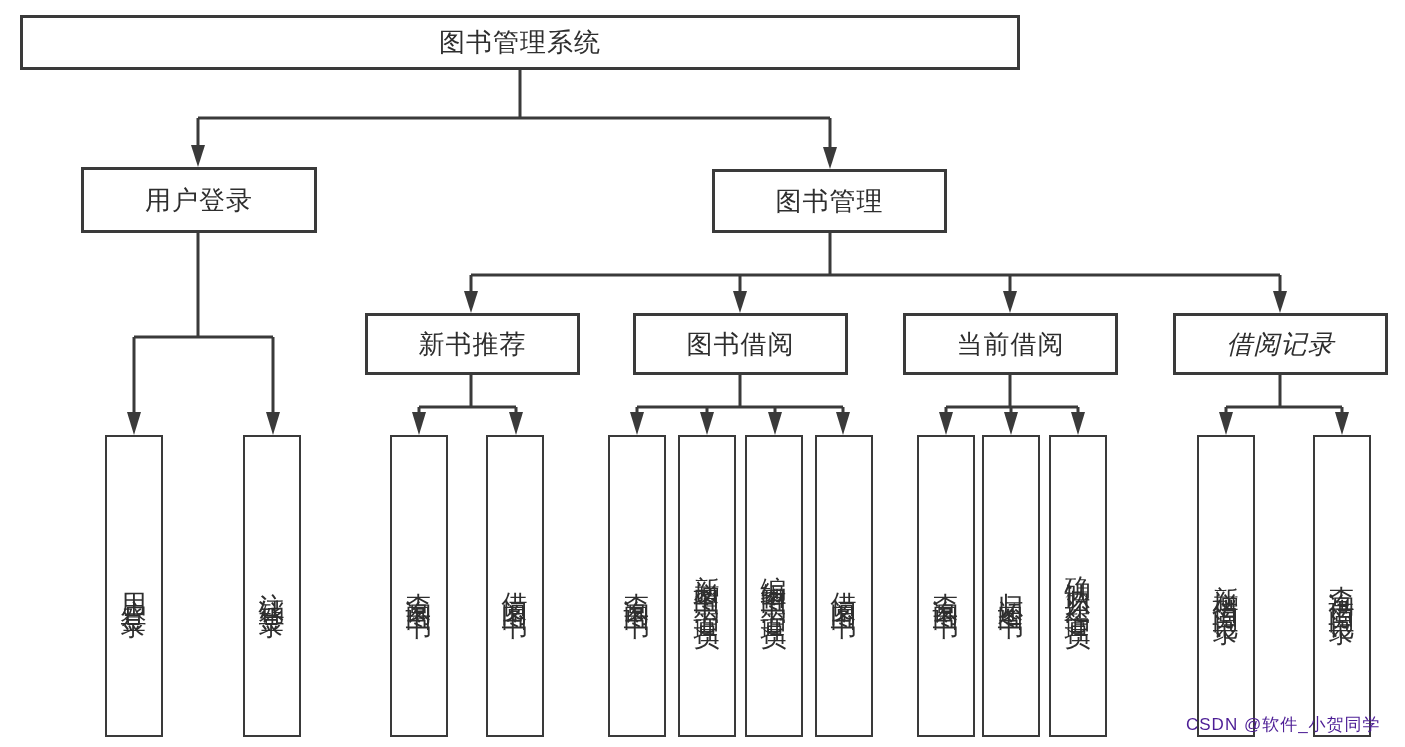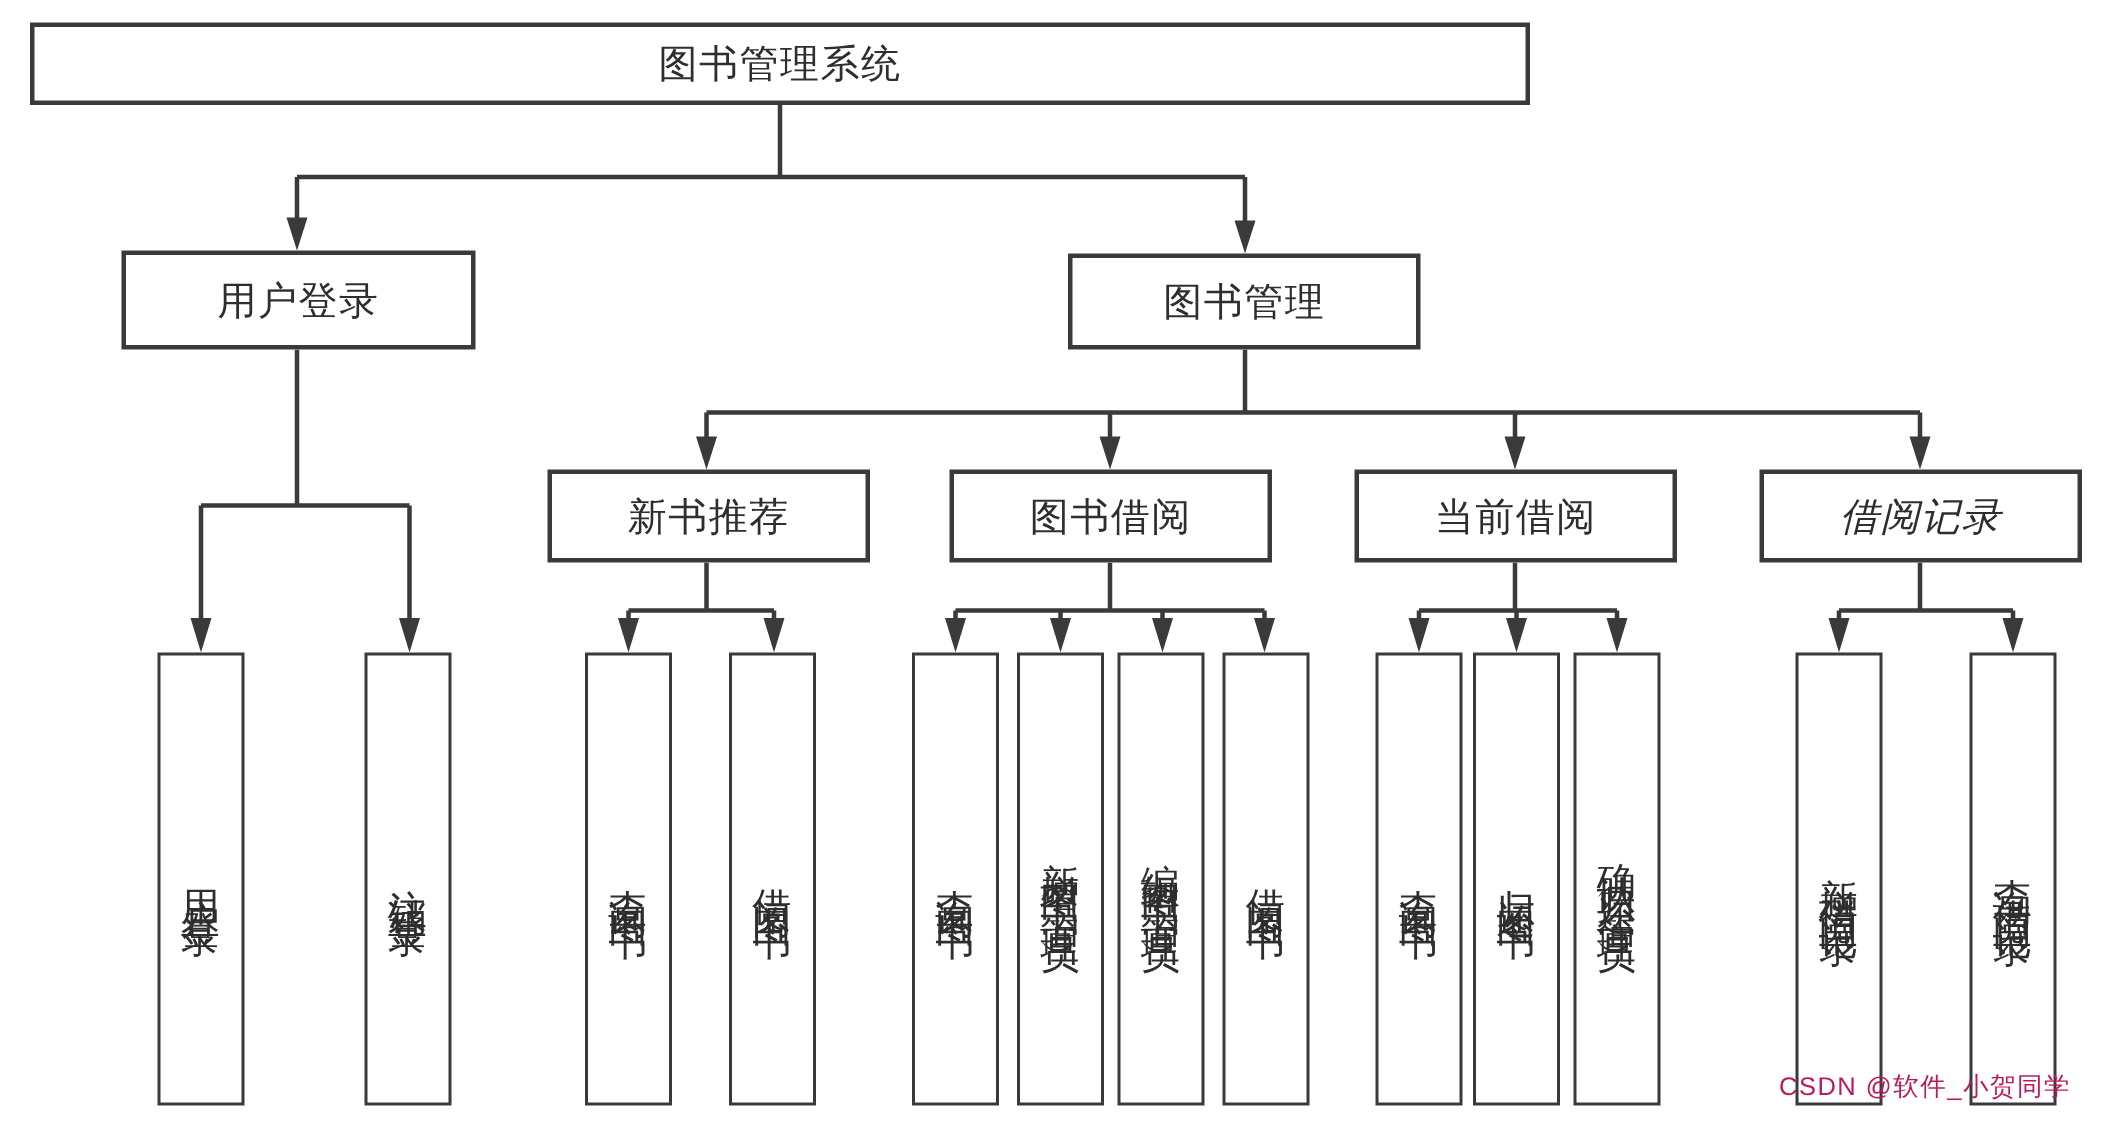--- a/index.html
+++ b/index.html
@@ -43,21 +43,21 @@
     text-orientation:mixed;
     font-size:26px;
     letter-spacing:7px;
     line-height:1;
     white-space:nowrap;
   }
   .watermark{
     position:absolute;
     left:1186px;top:713px;
     font-size:17px;
-    color:#be185d;
+    color:#4c1d95;
     letter-spacing:1px;
     white-space:nowrap;
   }
 </style>
 </head>
 <body>
 
 <div class="stage">
 
   <svg class="connectors" viewBox="0 0 1405 747" xmlns="http://www.w3.org/2000/svg">

